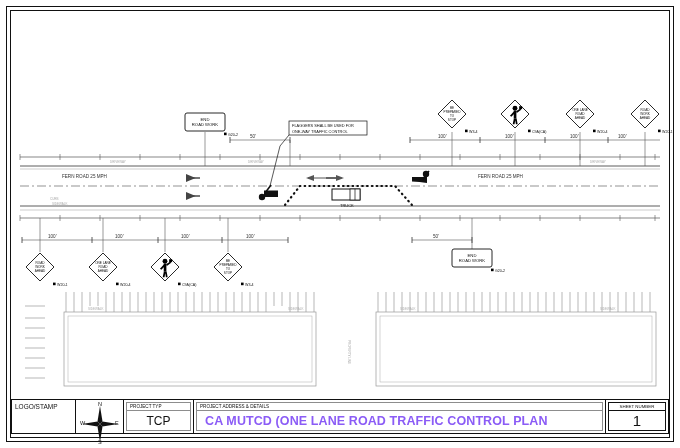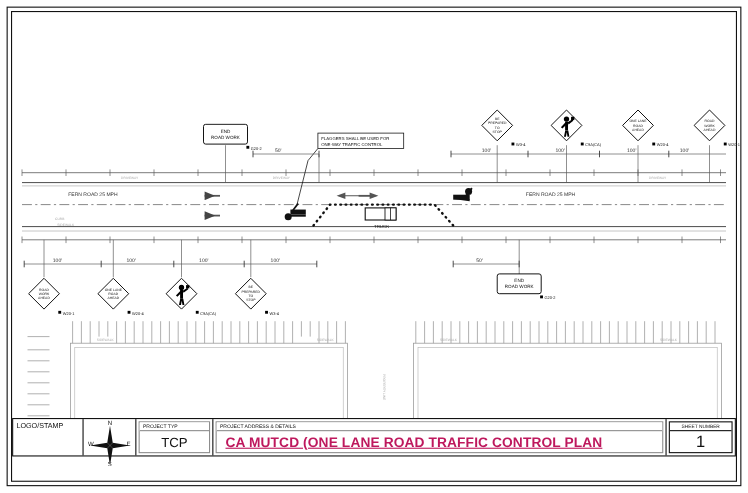--- a/index.html
+++ b/index.html
@@ -34,21 +34,21 @@
     box-sizing: border-box;
   }
   #plan-svg {
     position: absolute;
     left: 0; top: 0;
   }
   
   .tb {
     position: absolute;
     left: 11px;
-    top: 380px;
+    top: 399px;
     width: 658px;
     height: 35px;
     box-sizing: border-box;
     display: flex;
     border: 1px solid #111;
     background: #fff;
   }
   .tb-cell {
     box-sizing: border-box;
     border-right: 1px solid #111;
@@ -90,24 +90,23 @@
     justify-content: flex-start;
     padding-left: 8px;
   }
   .ptyp-val {
     font-size: 12px;
     color: #111;
   }
   .addr-val {
     font-size: 12.5px;
     font-weight: bold;
-    color: #be185d;
+    color: #8b5cf6;
     letter-spacing: .1px;
     white-space: nowrap;
-    text-decoration: underline;
   }
   .sheet-box {
     border: 1px solid #111;
     box-sizing: border-box;
     height: 100%;
     display: flex;
     flex-direction: column;
   }
   .sheet-head {
     border-bottom: 1px solid #111;

